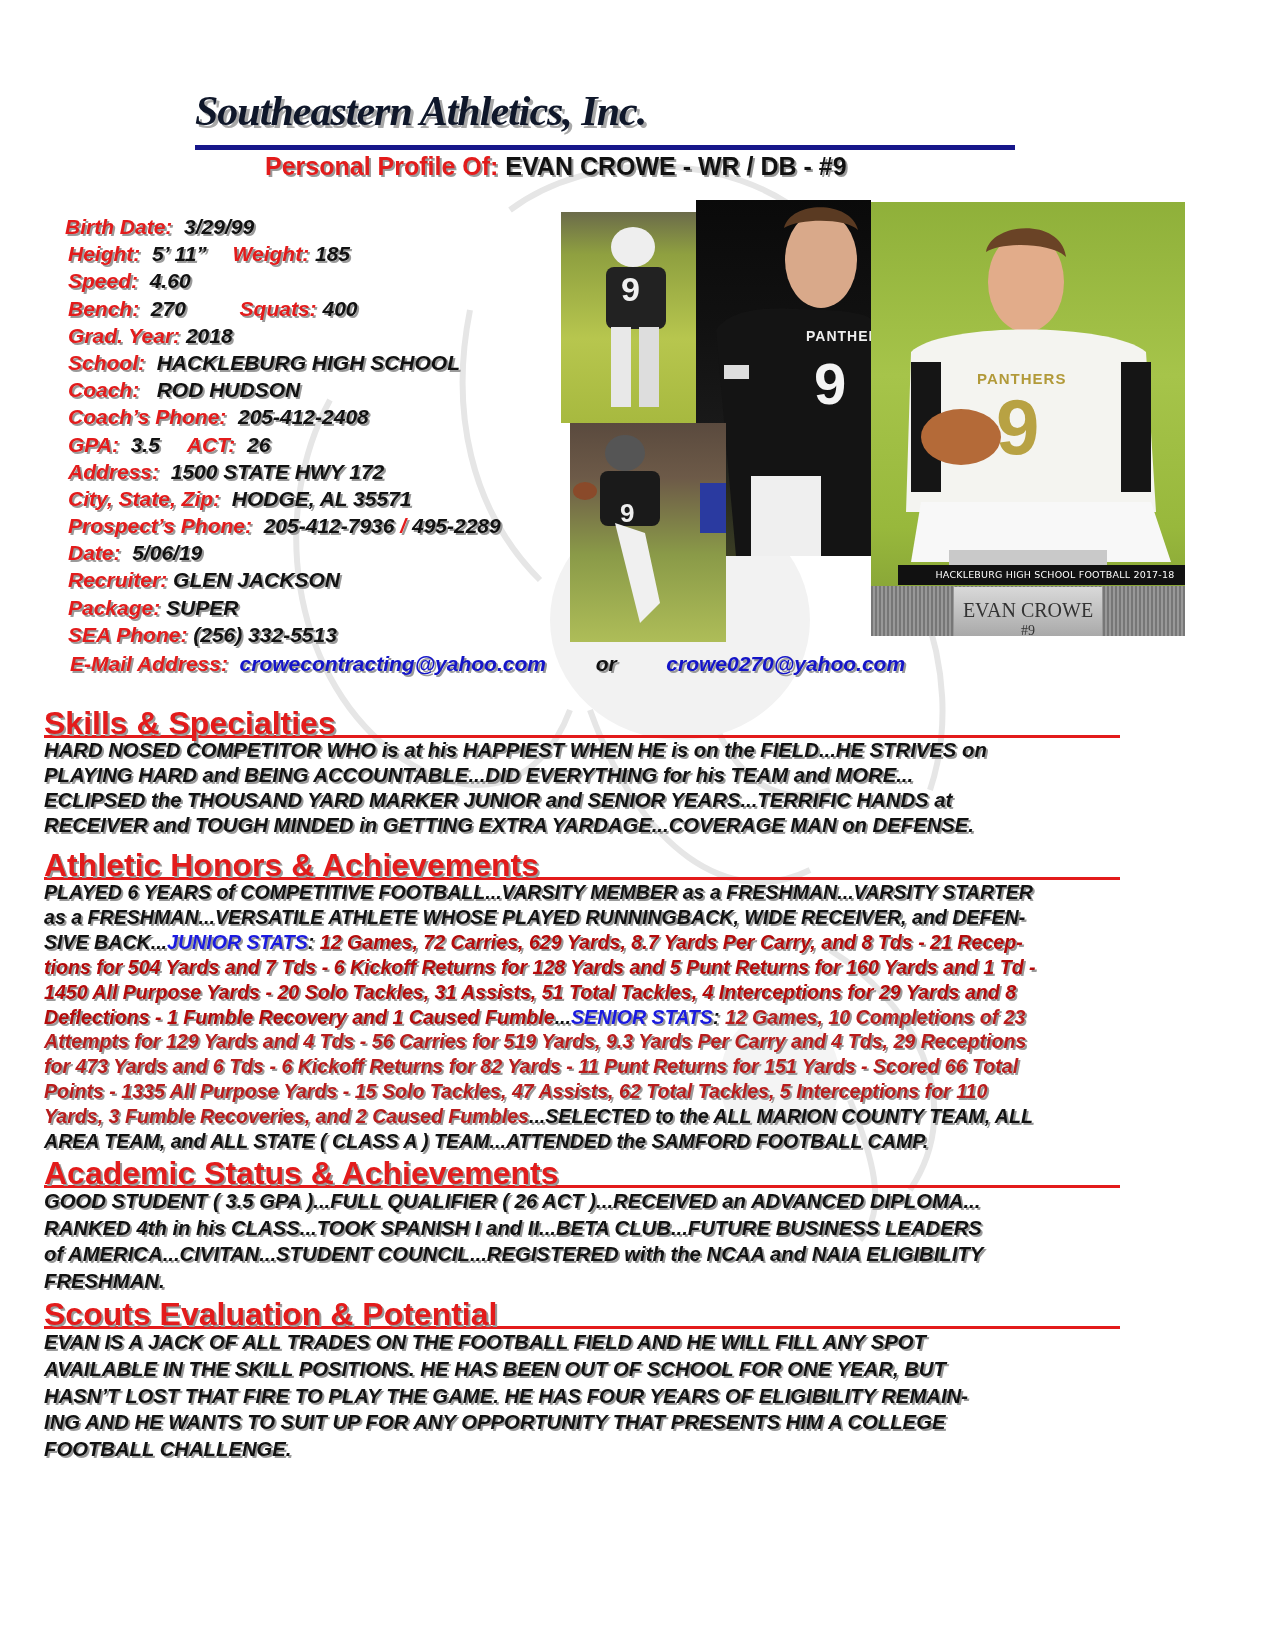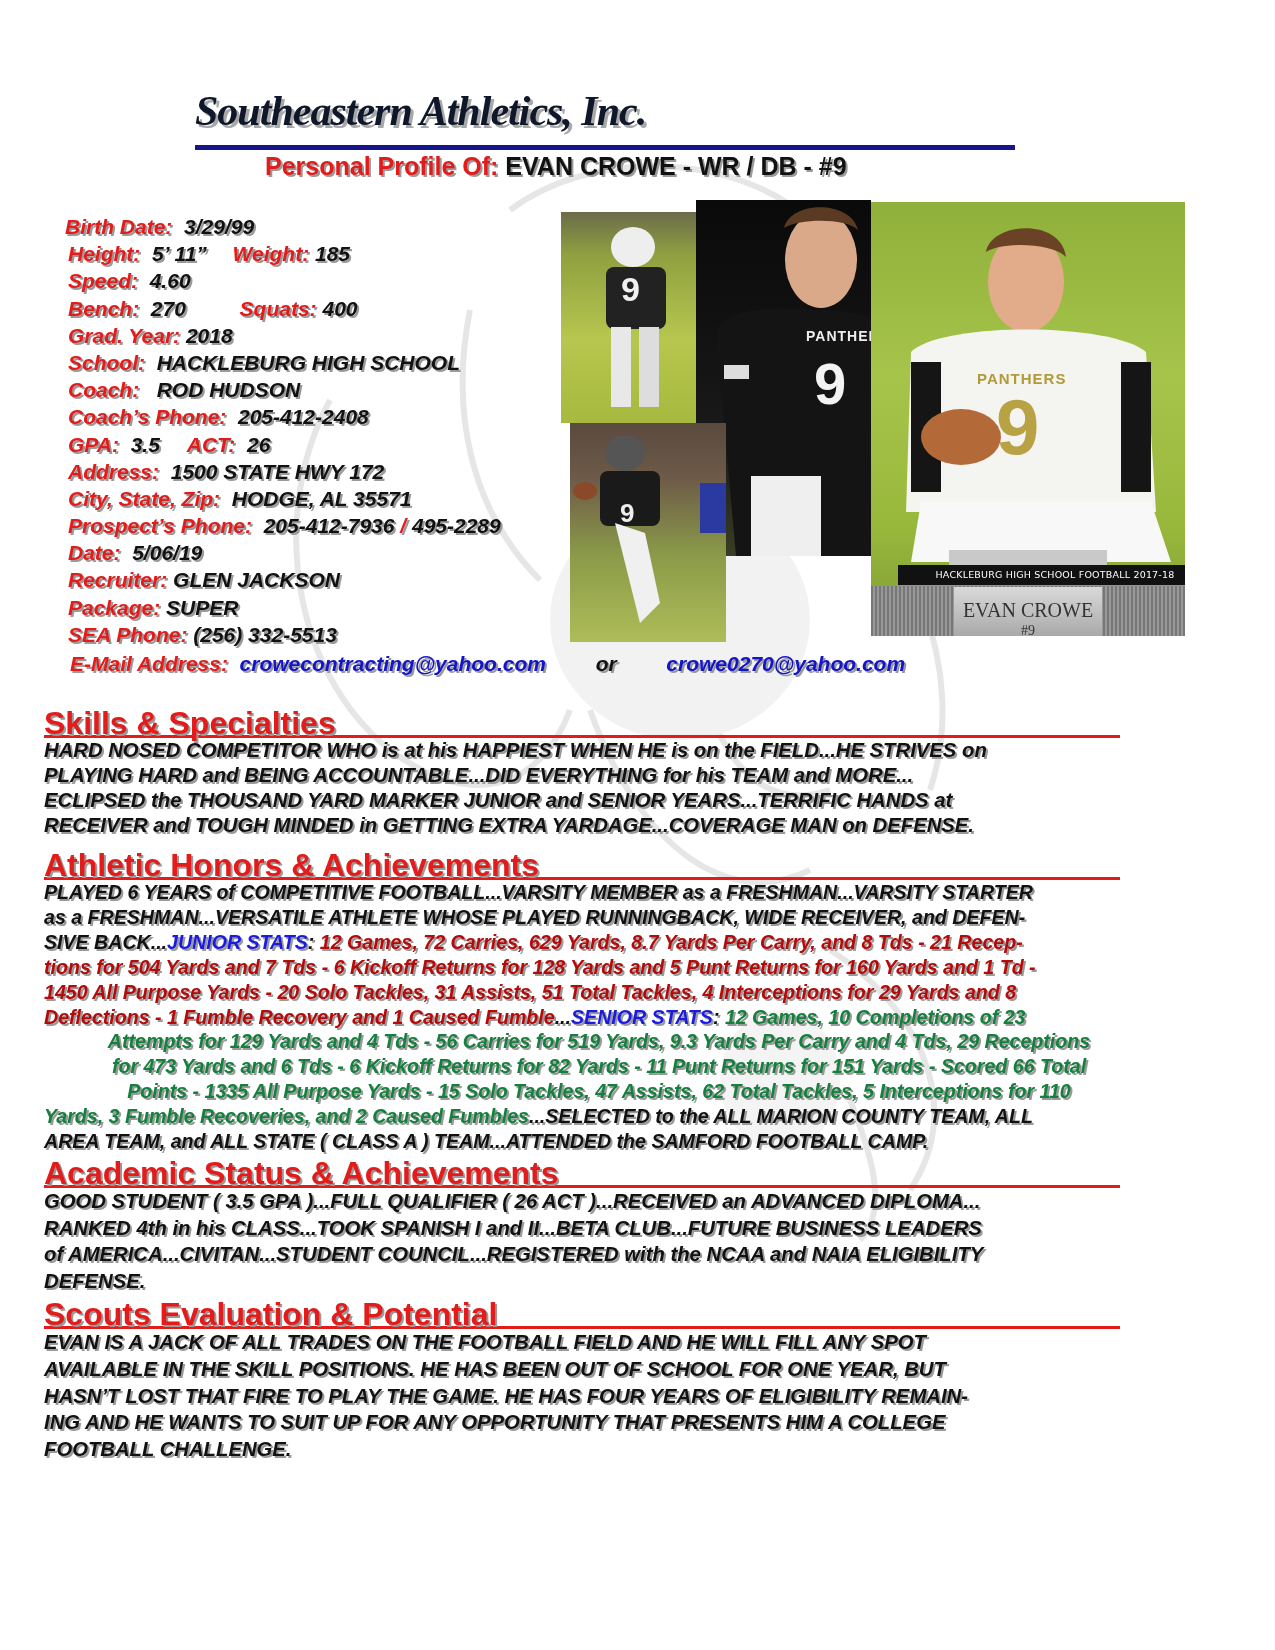--- a/index.html
+++ b/index.html
@@ -1,21 +1,21 @@
 <!DOCTYPE html>
 <html><head>
 <meta charset="utf-8">
 <style>
   html, body { margin: 0; padding: 0; background: #ffffff; }
   body { width: 1275px; height: 1650px; position: relative; overflow: hidden;
          font-family: "Liberation Sans", "DejaVu Sans", sans-serif; }
   .sh { text-shadow: 2px 2px 0 #9a9a9a; }
   .red { color: #e31b1b; }
   .dkred { color: #b40a0a; }
-  .purple { color: #15803d; text-align: center; }
+  .purple { color: #b91c1c; }
   .blue { color: #1a1ae0; }
   .black { color: #111111; }
 
   
   .watermark { position: absolute; left: 210px; top: 150px; width: 900px; height: 1100px; pointer-events: none; }
 
   .title { position: absolute; left: 195px; top: 74px; width: 825px; text-align: left;
            font-family: "Liberation Serif", "DejaVu Serif", serif; font-style: italic; font-weight: bold;
            font-size: 42px; color: #0f172a; letter-spacing: -1px; text-shadow: 3px 3px 0 #a8a8a8; line-height: 74px; }
   .title-rule { position: absolute; left: 195px; top: 145px; width: 820px; height: 5px; background: #16168a; }
@@ -256,21 +256,21 @@
   </div>
 </div>
 
 <div class="section" style="top:1159px">
   <div class="sec-head">Academic Status  &amp; Achievements</div>
   <div class="sec-rule"></div>
   <div class="sec-body" style="line-height:26.5px;">
     <div class="line">GOOD STUDENT ( 3.5 GPA )...FULL QUALIFIER ( 26 ACT )...RECEIVED an ADVANCED DIPLOMA...</div>
     <div class="line">RANKED 4th in his CLASS...TOOK SPANISH I and II...BETA CLUB...FUTURE BUSINESS LEADERS</div>
     <div class="line">of AMERICA...CIVITAN...STUDENT COUNCIL...REGISTERED with the NCAA and NAIA ELIGIBILITY</div>
-    <div class="line">DEFENSE.</div>
+    <div class="line">FRESHMAN.</div>
   </div>
 </div>
 
 <div class="section" style="top:1300px">
   <div class="sec-head">Scouts Evaluation &amp; Potential</div>
   <div class="sec-rule"></div>
   <div class="sec-body" style="line-height:26.8px;">
     <div class="line">EVAN IS A JACK OF ALL TRADES ON THE FOOTBALL FIELD AND HE WILL FILL ANY SPOT</div>
     <div class="line">AVAILABLE IN THE SKILL POSITIONS. HE HAS BEEN OUT OF SCHOOL FOR ONE YEAR, BUT</div>
     <div class="line">HASN’T LOST THAT FIRE TO PLAY THE GAME. HE HAS FOUR YEARS OF ELIGIBILITY REMAIN-</div>

